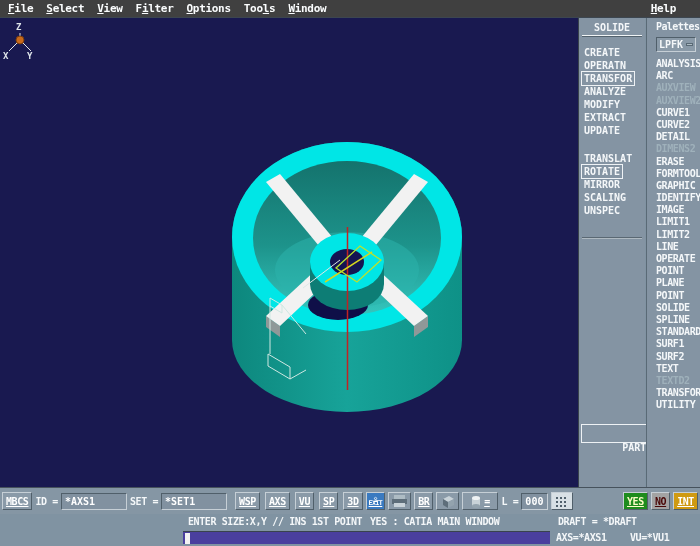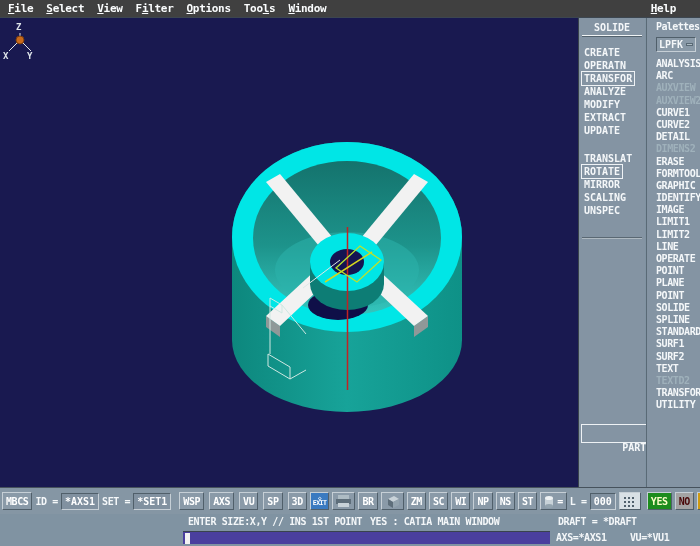--- a/index.html
+++ b/index.html
@@ -65,20 +65,21 @@
     position:absolute; left:0; top:487px; width:700px; height:27px;
     background:#8596a4; border-top:1px solid #46525c;
     display:flex; align-items:center; gap:3px; padding:0 2px;
   }
   .btn {
     background:#8a9aa8; color:#fff;
     border:1px solid #c6cfd6; border-right-color:#505f6a; border-bottom-color:#505f6a;
     font-family:inherit; font-weight:bold; font-size:10px; letter-spacing:-0.4px;
     height:18px; padding:1px 3px; white-space:pre; display:flex; align-items:center; justify-content:center;
     cursor:default;
+    text-decoration:underline;
   }
   .field {
     background:#8191a0; color:#fff;
     border:1px solid #505f6a; border-right-color:#c6cfd6; border-bottom-color:#c6cfd6;
     height:17px; line-height:15px; padding:0 3px; white-space:pre;
   }
   .tlabel { white-space:pre; letter-spacing:-0.4px; }
   #exit-btn { background:#3a7ac0; flex-direction:column; gap:0; padding:0 2px; line-height:5px; }
   #exit-btn .exit-glyph { font-size:6px; line-height:5px; }
   #exit-btn .exit-text { font-size:6.5px; line-height:7px; letter-spacing:-0.5px; }
@@ -278,28 +279,20 @@
       </svg>
     </button>
     <button class="btn">BR</button>
     <button class="btn">
       <svg width="15" height="13">
         <polygon points="3,4 9,1 14,4 8,7" fill="#c8d2d8"></polygon>
         <polygon points="3,4 8,7 8,13 3,10" fill="#5e6e7a"></polygon>
         <polygon points="8,7 14,4 14,10 8,13" fill="#93a3ae"></polygon>
       </svg>
     </button>
-    <span style="display:flex;gap:3px;">
-        <button class="btn">ZM</button>
-        <button class="btn">SC</button>
-        <button class="btn">WI</button>
-        <button class="btn">NP</button>
-        <button class="btn">NS</button>
-        <button class="btn">ST</button>
-      </span>
     <button class="btn" style="width:36px;gap:3px;">
       <svg width="10" height="13">
         <rect x="1" y="3" width="8" height="8" fill="#c8d2d8"></rect>
         <ellipse cx="5" cy="3" rx="4" ry="2" fill="#eef2f4"></ellipse>
         <ellipse cx="5" cy="11" rx="4" ry="2" fill="#93a3ae"></ellipse>
       </svg>
       <span>=</span>
     </button>
     <span class="tlabel">L =</span>
     <span class="field" style="width:27px;">000</span>

